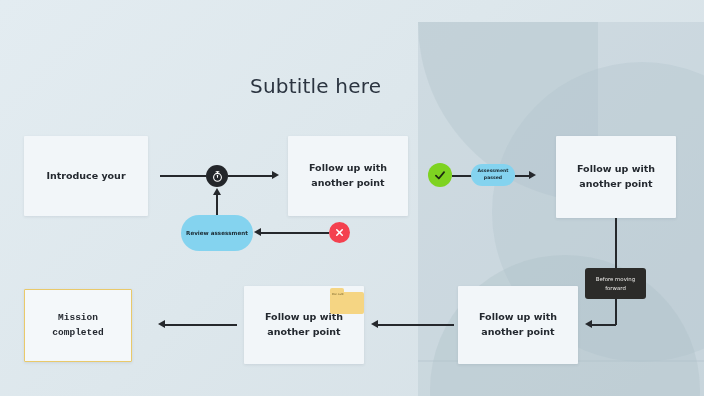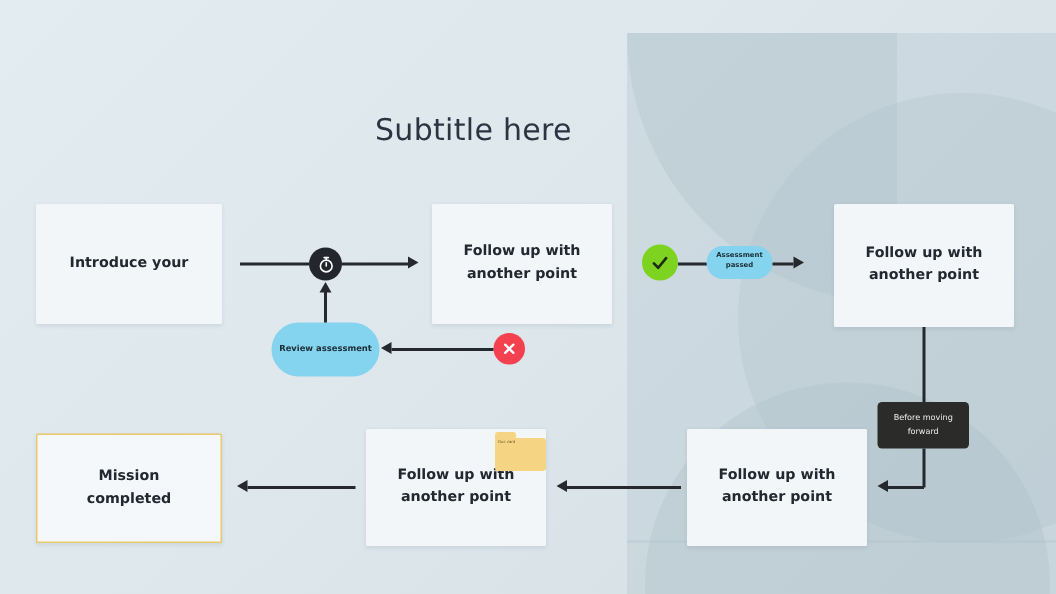--- a/index.html
+++ b/index.html
@@ -205,20 +205,20 @@
     </div>
   </div>
 
   <div class="folder" style="left:330px;top:292px;">
     <span class="folder-label">Doc card</span>
   </div>
 
   <div class="line-h" style="left:165px;top:324px;width:72px;"></div>
   <div class="arrow arrow-l" style="left:158px;top:320px;"></div>
 
-  <div class="card card-gold" style="left:24px;top:289px;width:124px;height:73px;">
+  <div class="card card-gold" style="left:24px;top:289px;width:108px;height:73px;font-family:Liberation Mono, monospace;">
     <div>
       <span>Mission</span>
       <span>completed</span>
     </div>
   </div>
 
 </div>
 
 </body></html>

